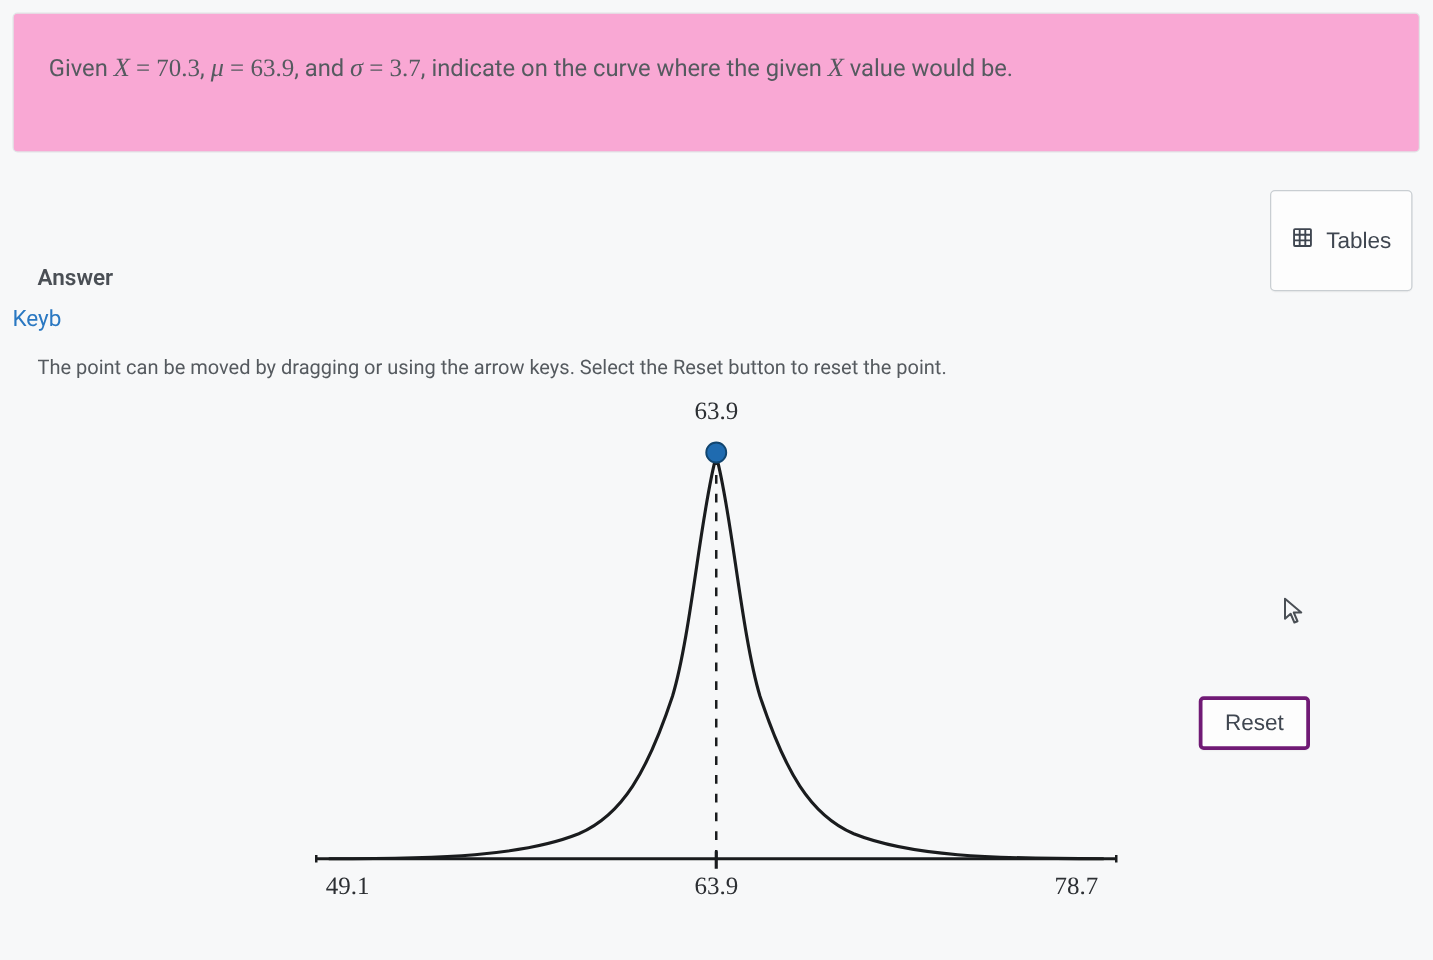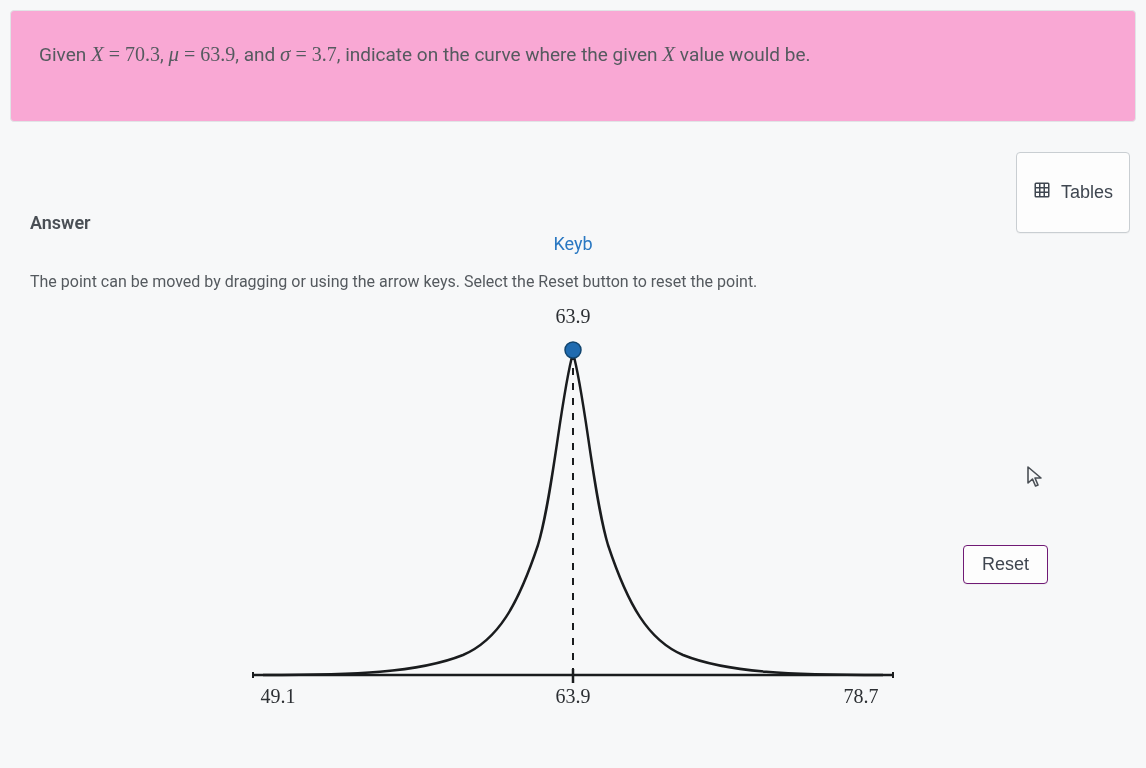--- a/index.html
+++ b/index.html
@@ -60,22 +60,22 @@
       font-size: 18px;
       color: #3f4650;
       cursor: pointer;
       box-shadow: 0 1px 0 rgba(0,0,0,0.03);
     }
     .tables-btn svg {
       width: 18px;
       height: 18px;
     }
     .keyb-line {
-      text-align: center;
-      margin-top: 0;
+      text-align: left;
+      margin-top: 12px;
       padding-right: 0;
       font-size: 18px;
       color: #2a78c2;
     }
     .instruction {
       font-size: 16px;
       color: #555a5f;
       padding: 18px 0 0 20px;
     }
     .plot-container {
@@ -86,21 +86,21 @@
     }
     .plot-svg {
       display: block;
       margin: 0 auto;
     }
     .reset-btn {
       position: absolute;
       right: 88px;
       top: 250px;
       background: #fdfdfd;
-      border: 1px solid #701a75;
+      border: 3px solid #701a75;
       border-radius: 4px;
       padding: 8px 18px;
       font-size: 18px;
       color: #3f4650;
       cursor: pointer;
       box-shadow: 0 1px 0 rgba(0,0,0,0.03);
     }
     .cursor-icon {
       position: absolute;
       right: 88px;

